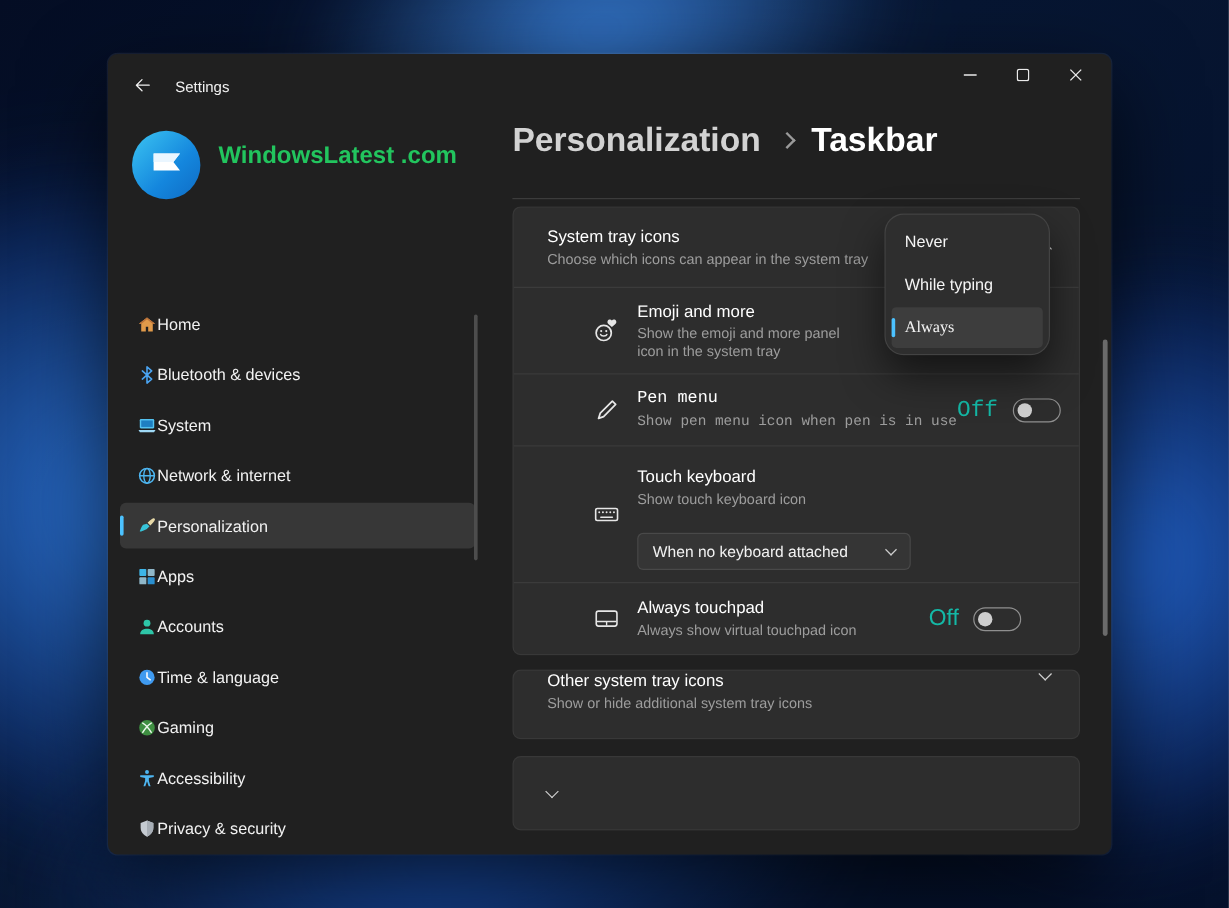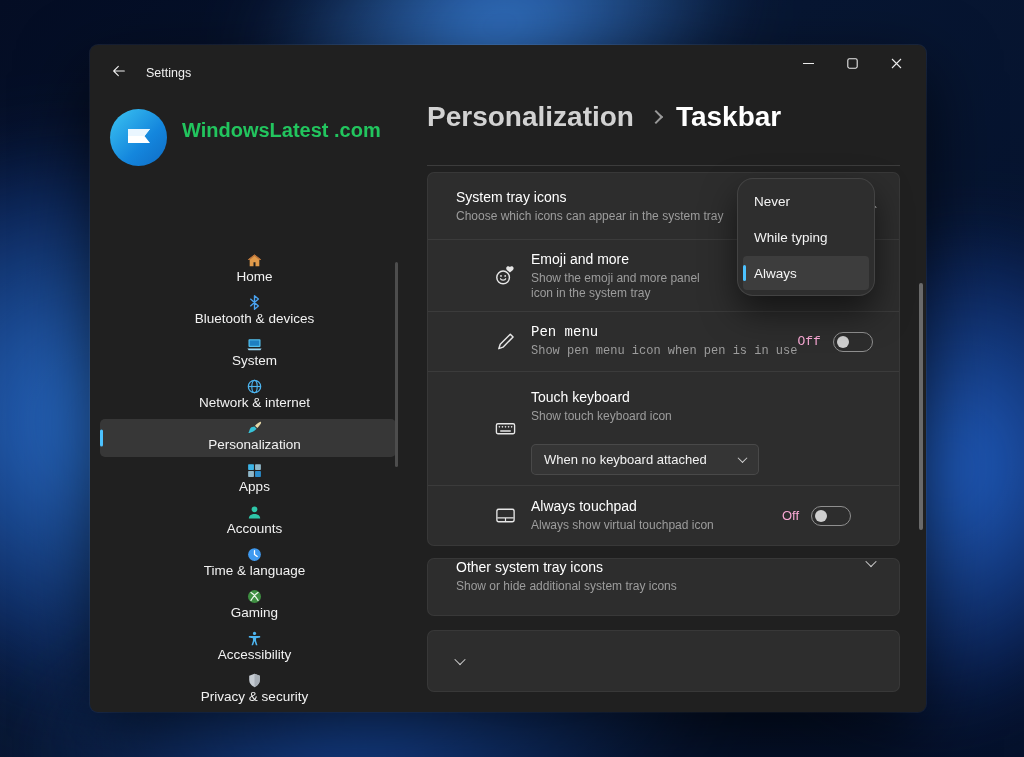--- a/index.html
+++ b/index.html
@@ -42,21 +42,21 @@
   .searchbox{position:absolute;left:18px;top:152px;width:288px;height:34px;background:#2b2b2b;
     border:1px solid #3a3a3a;border-bottom-color:#8a8a8a;border-radius:5px;box-sizing:border-box;
     display:flex;align-items:center;}
   .searchbox input{flex:1;background:transparent;border:0;outline:0;color:#eaeaea;font-size:13px;
     padding:0 10px;font-family:inherit;}
   .searchbox input::placeholder{color:#d2d2d2;}
   .search-ic{padding-right:10px;display:flex;align-items:center;}
 
   .nav{position:absolute;left:10px;top:206px;width:296px;}
   .nav-item{height:38px;margin-bottom:4px;display:flex;align-items:center;gap:0;
-    padding-left:13px;border-radius:5px;font-size:13.5px;color:#f2f2f2;position:relative;flex-direction:column;}
+    padding-left:13px;border-radius:5px;font-size:13.5px;color:#f2f2f2;position:relative;}
   .nav-item.selected{background:#373737;}
   .accent-pill{position:absolute;left:0;top:50%;transform:translateY(-50%);width:3px;height:17px;
     border-radius:2px;background:#4CC2FF;}
   .icon17{width:18px;height:18px;display:flex;align-items:center;justify-content:center;}
   .icon17 svg{width:17px;height:17px;display:block;}
 
   .side-scroll{position:absolute;left:305px;top:217px;width:3px;height:205px;background:#4d4d4d;border-radius:2px;}
   .main-scroll{position:absolute;left:829px;top:238px;width:4px;height:247px;background:#6a6a6a;border-radius:2px;}
 
   
@@ -82,21 +82,21 @@
     padding-left:103px;padding-right:24px;box-sizing:border-box;}
   .ricon{position:absolute;left:64px;top:50%;transform:translateY(-50%);width:26px;height:26px;
     display:flex;align-items:center;justify-content:center;}
   .ricon svg{width:23px;height:23px;display:block;}
   .srow-a{height:72px;}
   .srow-b{height:60px;padding-right:48px;font-family:Liberation Mono, monospace;}
   .srow-c{height:114px;display:block;padding-top:17px;}
   .srow-d{height:60px;padding-right:48px;}
 
   .controls{margin-left:auto;display:flex;align-items:center;gap:12px;}
-  .toggle-label{font-size:13px;color:#f9a8d4;}
+  .toggle-label{font-size:19px;color:#14b8a6;}
   .toggle{width:40px;height:20px;border:1px solid #8f8f8f;border-radius:11px;position:relative;
     box-sizing:border-box;background:transparent;}
   .toggle .knob{position:absolute;left:3px;top:3px;width:12px;height:12px;border-radius:50%;background:#cfcfcf;}
 
   .selectbox{margin-top:20px;width:228px;height:31px;background:#353535;
     border:1px solid rgba(255,255,255,.1);border-radius:5px;display:flex;align-items:center;
     padding:0 12px;box-sizing:border-box;font-size:13px;color:#f2f2f2;}
   .selectbox .chev{margin-left:auto;}
 
   
@@ -107,21 +107,21 @@
   .chev-right{transform:rotate(-45deg);}
   .chev-sep{width:10px;height:10px;border-width:2.4px;border-color:#9a9a9a;margin:0 15px 0 17px;}
   .chev-sm{width:7px;height:7px;border-width:1.3px;}
 
   
   .flyout{position:absolute;left:626px;top:133px;width:138px;background:#2e2e2e;
     border:1px solid rgba(255,255,255,.1);border-radius:16px;padding:5px;box-sizing:border-box;
     box-shadow:0 16px 34px rgba(0,0,0,.55);z-index:40;margin-left:21px;}
   .fitem{height:34px;display:flex;align-items:center;padding-left:11px;border-radius:4px;
     font-size:13.5px;color:#f5f5f5;position:relative;margin-bottom:2px;}
-  .fitem:last-child{margin-bottom:0;}
+  .fitem:last-child{margin-bottom:0;font-family:Liberation Serif, serif;}
   .fitem.sel{background:#3d3d3d;}
   .fitem .accent-pill{height:16px;}
 </style>
 </head>
 <body>
 
 <div>
   <div class="bloom bloom1"></div>
   <div class="bloom bloom2"></div>
   <div class="bloom bloom3"></div>

